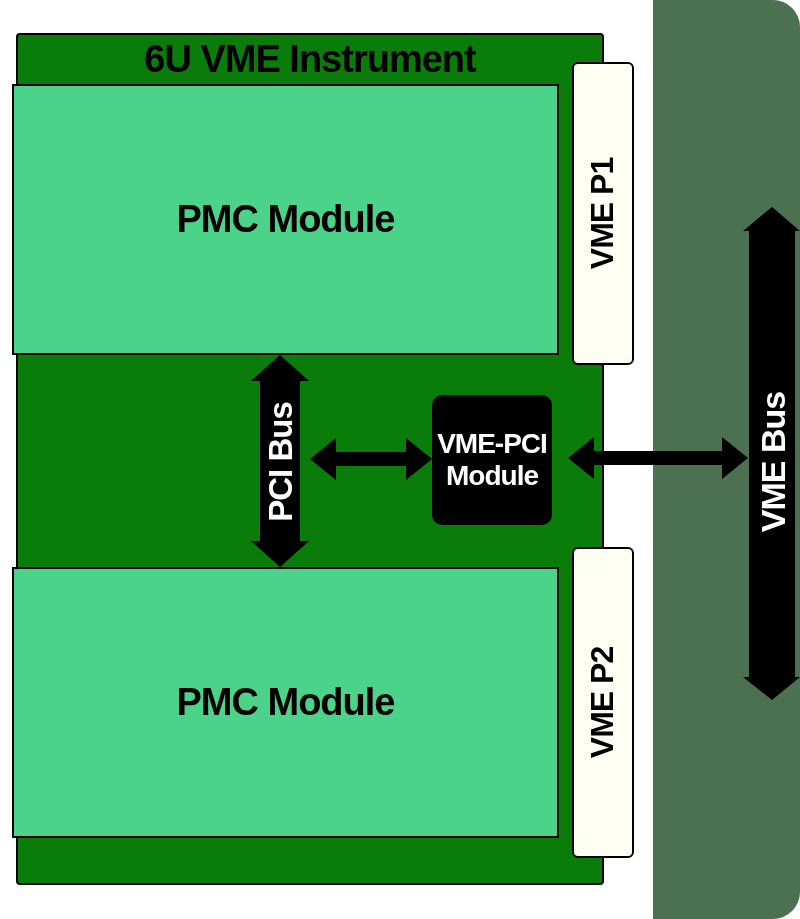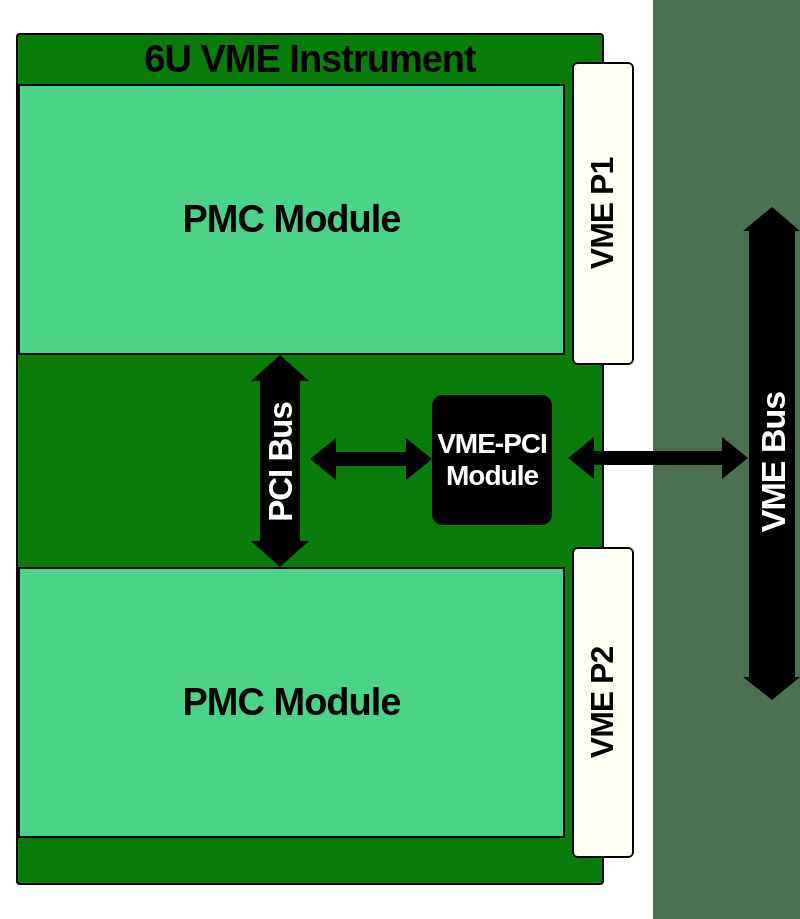--- a/index.html
+++ b/index.html
@@ -16,20 +16,21 @@
   body {
     font-family: "Liberation Sans", "DejaVu Sans", sans-serif;
     font-weight: bold;
   }
   .stage {
     position: relative;
     width: 800px;
     height: 919px;
     background: #ffffff;
     overflow: hidden;
+    border-radius: 27px;
   }
   
   .bus-rail {
     position: absolute;
     left: 653px; top: 0;
     width: 147px; height: 919px;
     background: var(--bus_rail);
   }
   
   .board {
@@ -44,21 +45,21 @@
     position: absolute;
     left: 16px; top: 33px;
     width: 588px; height: 52px;
     display: flex; align-items: center; justify-content: center;
     font-size: 38px;
     letter-spacing: -1px;
     color: var(--text_dark);
   }
   .pmc {
     position: absolute;
-    left: 18px;
+    left: 12px;
     width: 547px; height: 271px;
     background: var(--module);
     border: 2px solid #000;
     display: flex; align-items: center; justify-content: center;
     font-size: 38px;
     letter-spacing: -1px;
     color: var(--text_dark);
   }
   .pmc-top { top: 84px; }
   .pmc-bottom { top: 567px; }

